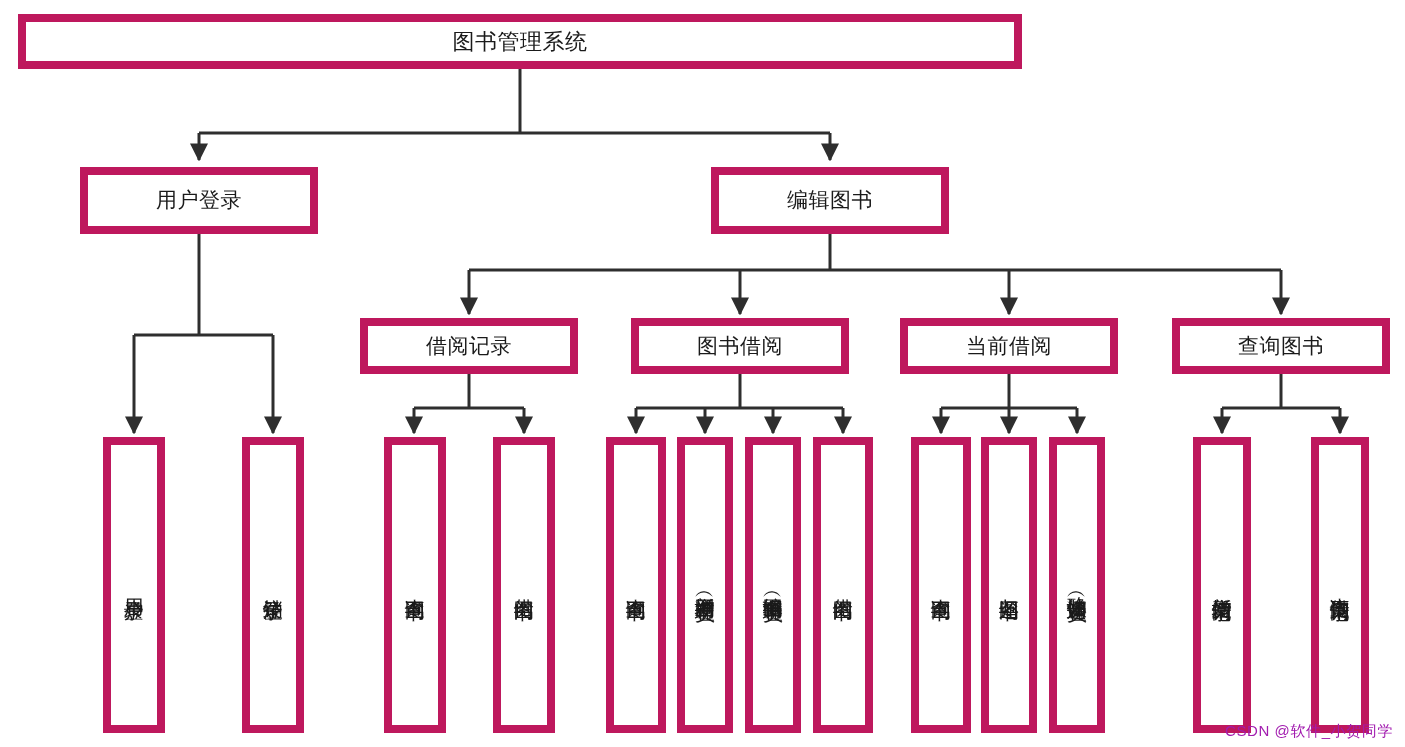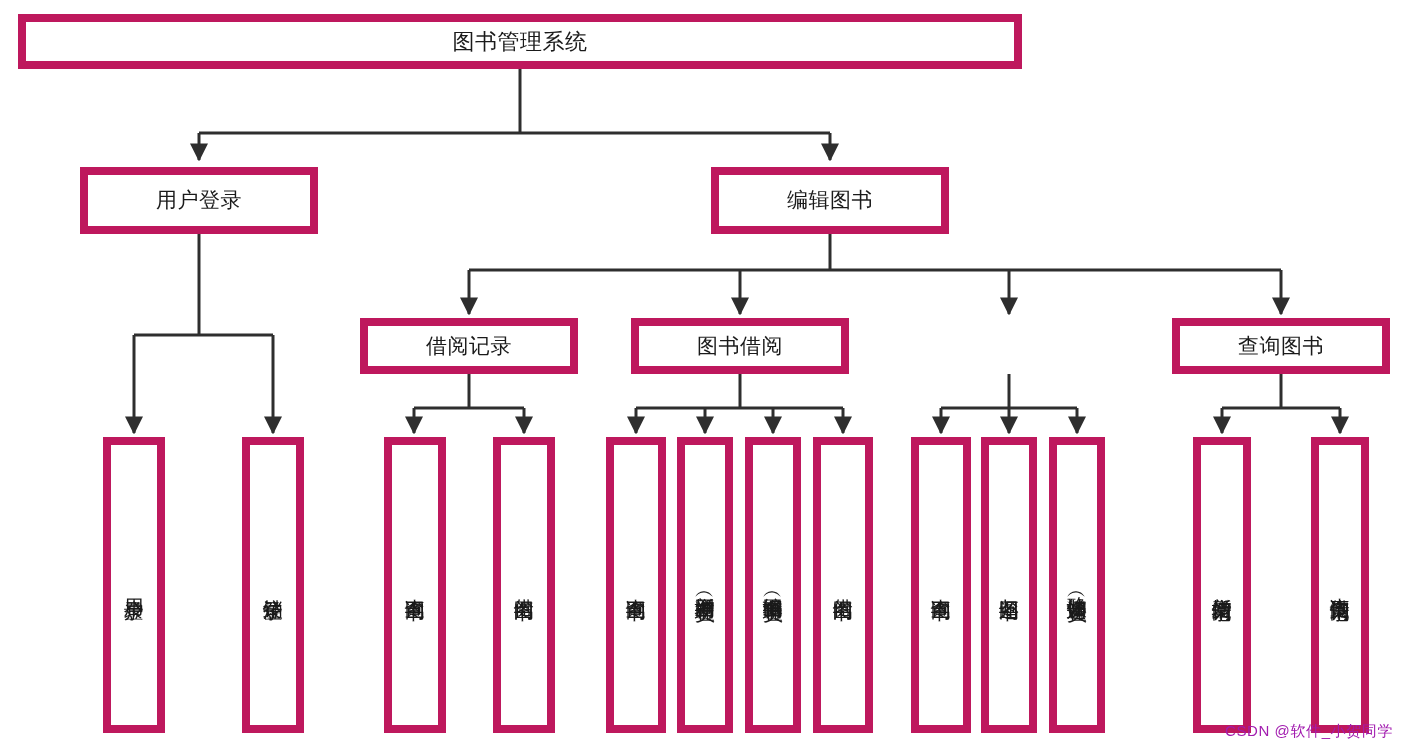--- a/index.html
+++ b/index.html
@@ -134,20 +134,23 @@
   <div class="node node-h" style="left:711px; top:167px; width:238px; height:67px;">
     <span class="node-label">编辑图书</span>
   </div>
 
   <div class="node node-h" style="left:360px; top:318px; width:218px; height:56px;">
     <span class="node-label">借阅记录</span>
   </div>
   <div class="node node-h" style="left:631px; top:318px; width:218px; height:56px;">
     <span class="node-label">图书借阅</span>
   </div>
+  <div class="node node-h" style="left:900px; top:318px; width:218px; height:56px;">
+    <span class="node-label">当前借阅</span>
+  </div>
   <div class="node node-h" style="left:1172px; top:318px; width:218px; height:56px;">
     <span class="node-label">查询图书</span>
   </div>
 
   <div class="node node-v" style="left:103px; top:437px; width:62px; height:296px;">
     <span class="node-label">用户登录</span>
   </div>
   <div class="node node-v" style="left:242px; top:437px; width:62px; height:296px;">
     <span class="node-label">注销登录</span>
   </div>

